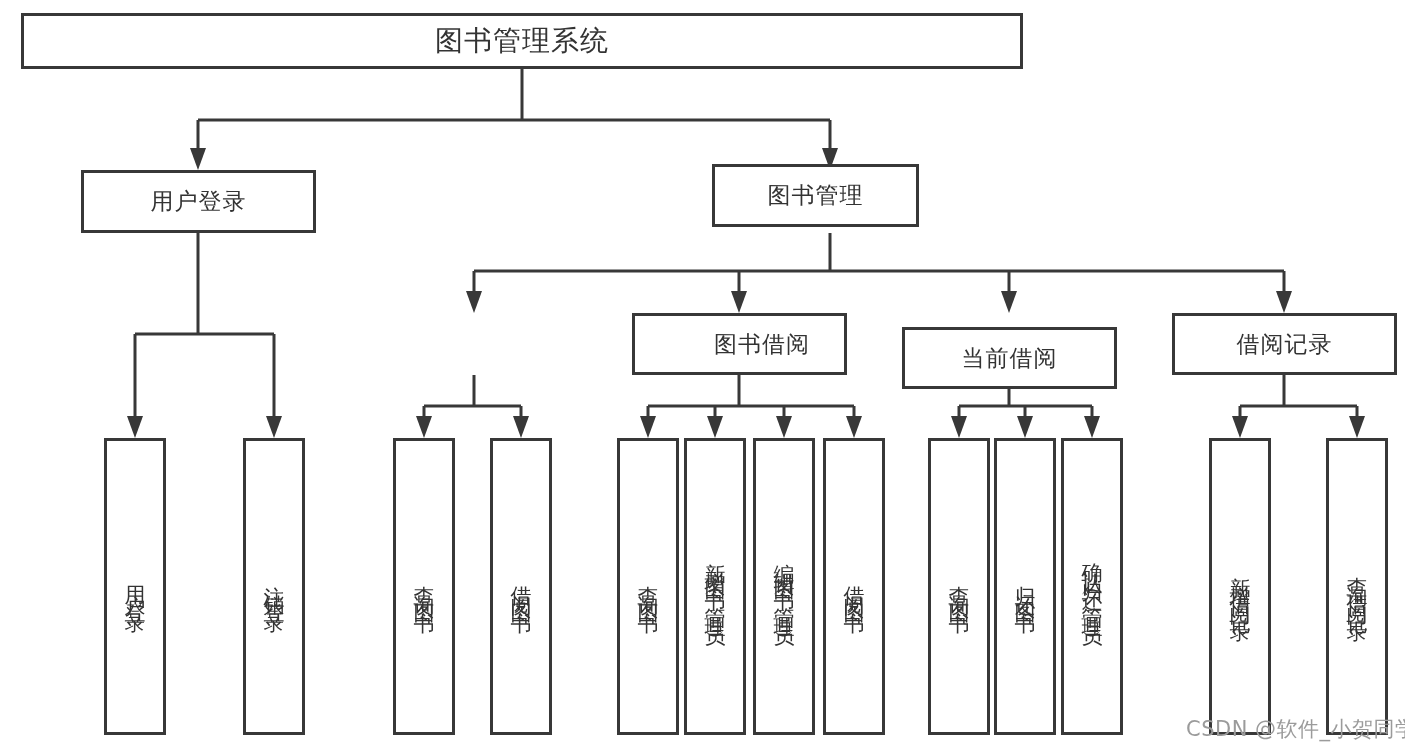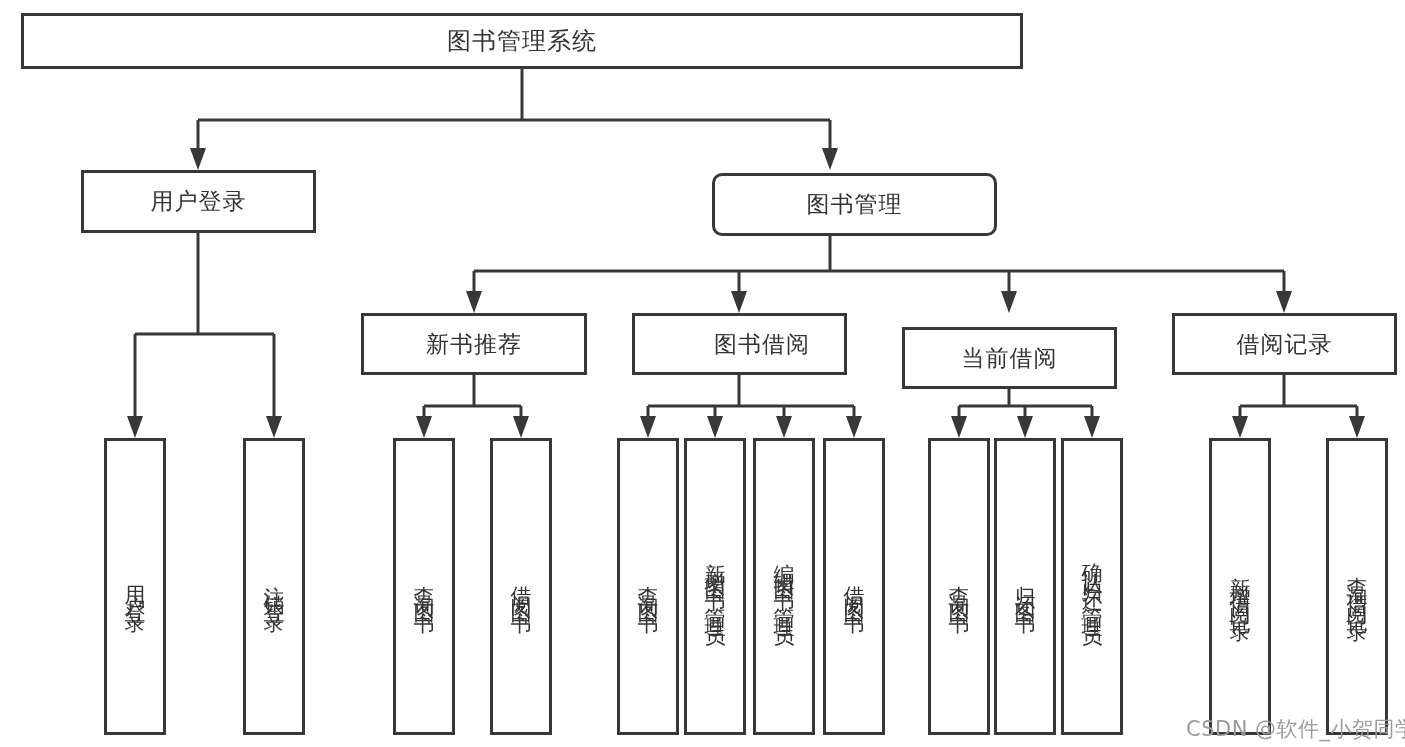--- a/index.html
+++ b/index.html
@@ -22,21 +22,21 @@
     box-sizing: border-box;
     background: #ffffff;
     border: 3px solid #383838;
     display: flex;
     align-items: center;
     justify-content: center;
     color: #333333;
     text-align: center;
   }
   .hlabel { font-size: 23px; letter-spacing: 1px; white-space: nowrap; }
-  .root-box { font-size: 24px; }
+  .root-box { font-size: 28px; }
   .leaf { top: 438px; width: 62px; height: 297px; }
   .leaf > span {
     writing-mode: vertical-rl;
     text-orientation: mixed;
     font-size: 21px;
     letter-spacing: 9px;
     line-height: 1.05;
   }
   #watermark {
     position: absolute;
@@ -85,27 +85,24 @@
     </g>
   </svg>
 
   <div class="box hlabel root-box" style="left:21px; top:13px; width:1002px; height:56px;">
     <span>图书管理系统</span>
   </div>
 
   <div class="box hlabel" style="left:81px; top:170px; width:235px; height:63px;">
     <span>用户登录</span>
   </div>
-  <div class="box hlabel" style="left:712px; top:173px; width:285px; height:63px;border-radius:10px;">
+  <div class="box hlabel" style="left:712px; top:164px; width:207px; height:63px;">
     <span>图书管理</span>
   </div>
 
-  <div class="box hlabel" style="left:361px; top:313px; width:226px; height:62px;">
-    <span>新书推荐</span>
-  </div>
   <div class="box hlabel" style="left:632px; top:313px; width:215px; height:62px;padding-left:45px;">
     <span>图书借阅</span>
   </div>
   <div class="box hlabel" style="left:902px; top:313px; width:215px; height:62px;margin-top:14px;">
     <span>当前借阅</span>
   </div>
   <div class="box hlabel" style="left:1172px; top:313px; width:225px; height:62px;">
     <span>借阅记录</span>
   </div>
 

